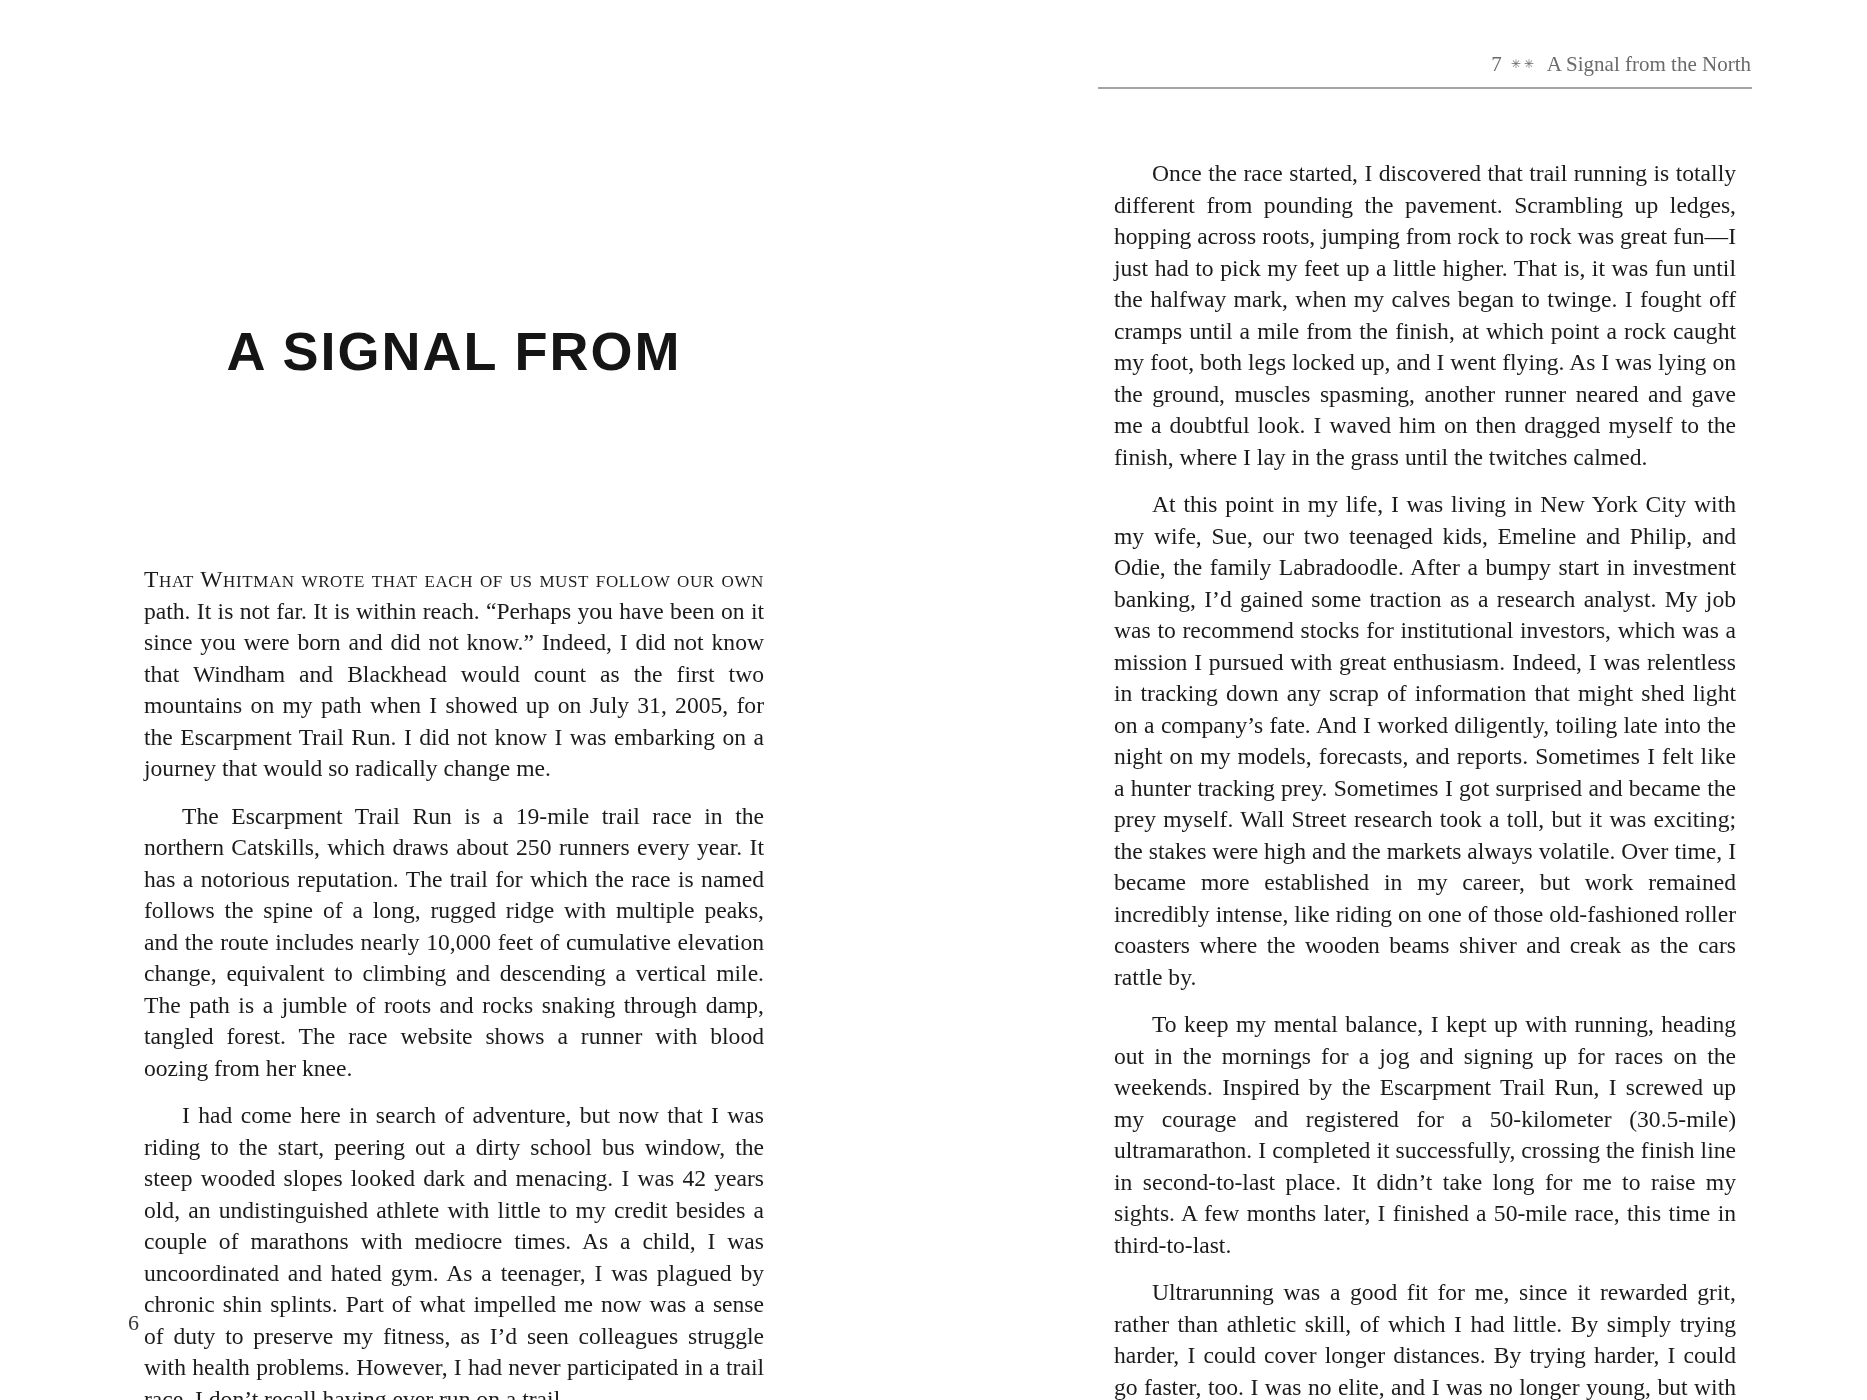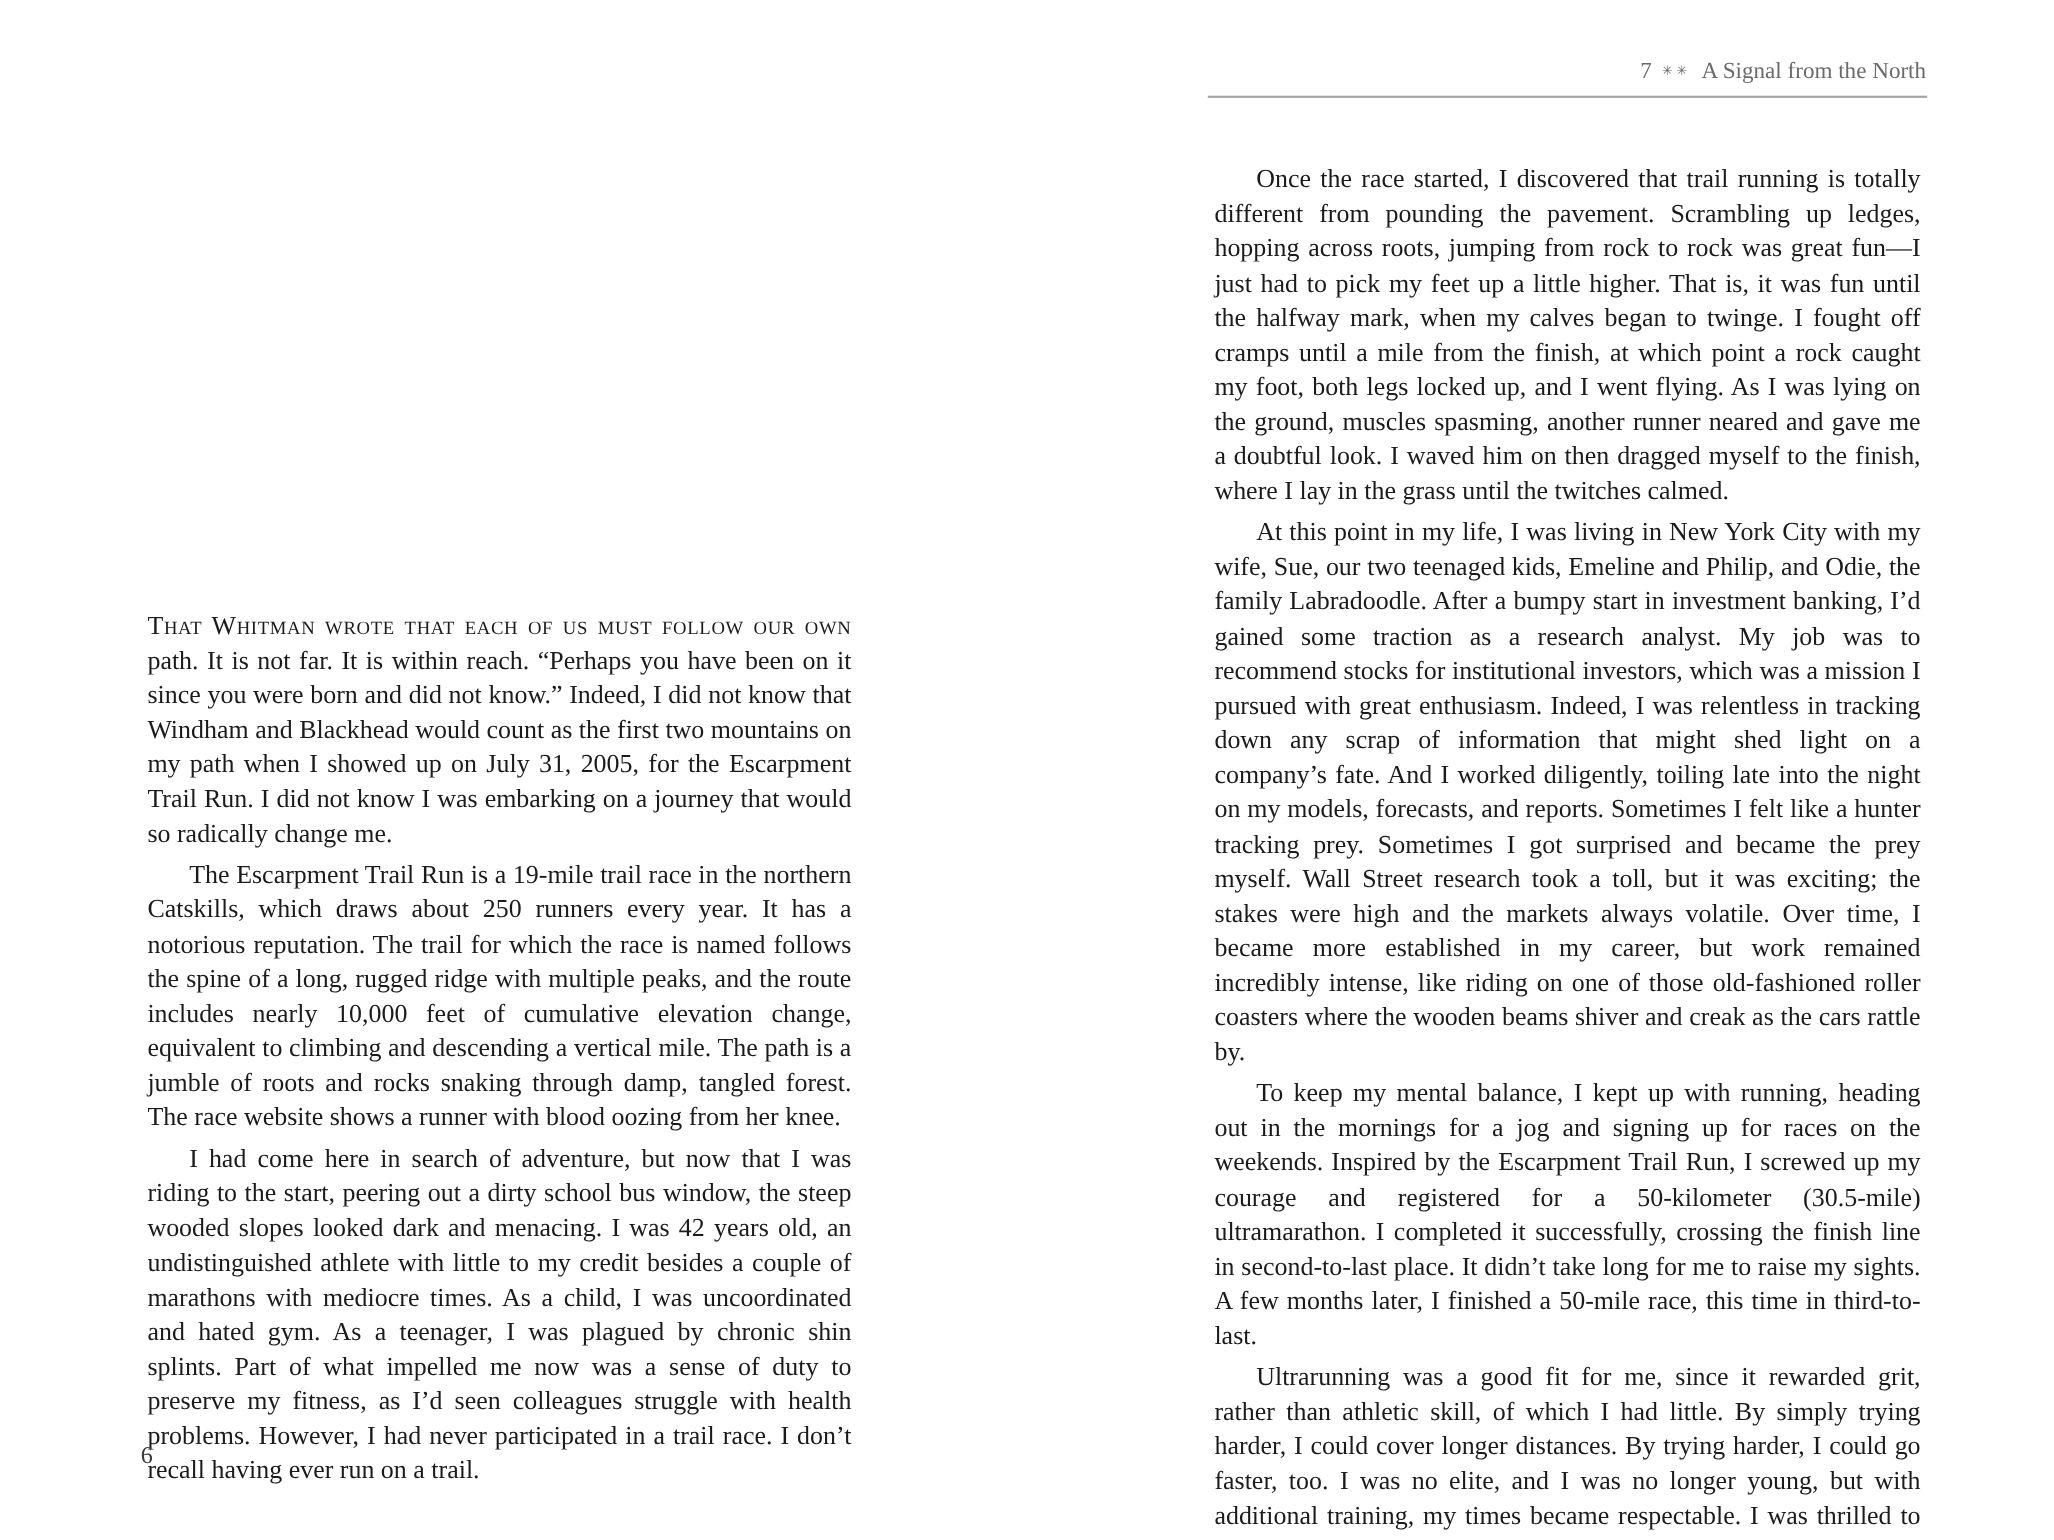--- a/index.html
+++ b/index.html
@@ -57,21 +57,21 @@
     font-family: "Liberation Serif", serif;
     font-size: 23.6px;
     line-height: 31.5px;
     color: #1b1b1b;
     text-align: justify;
   }
   .page-left  .body-text { top: 548px; }
   .page-right .body-text { top: 142px; }
 
   .body-text p {
-    margin: 6px;
+    margin: 16px;
     padding: 0;
   }
   .body-text p.indent { text-indent: 38px; }
 
   .smallcaps {
     font-variant: small-caps;
     letter-spacing: 0.6px;
   }
 
   .folio {
@@ -112,20 +112,21 @@
 </style>
 </head>
 <body>
 
 <div class="spread">
 
   <section class="page page-left">
 
 
     <h1 class="chapter-title">
+      <span class="line">A SIGNAL FROM</span>
     </h1>
 
     <div class="body-text">
       <p class="lead">
         <span class="smallcaps">That Whitman wrote that each of us must follow our own</span>
         <span>path. It is not far. It is within reach. “Perhaps you have been on it since you were born and did not know.” Indeed, I did not know that Windham and Blackhead would count as the first two mountains on my path when I showed up on July 31, 2005, for the Escarpment Trail Run. I did not know I was embarking on a journey that would so radically change me.</span>
       </p>
       <p class="indent">The Escarpment Trail Run is a 19-mile trail race in the northern Catskills, which draws about 250 runners every year. It has a notorious reputation. The trail for which the race is named follows the spine of a long, rugged ridge with multiple peaks, and the route includes nearly 10,000 feet of cumulative elevation change, equivalent to climbing and descending a vertical mile. The path is a jumble of roots and rocks snaking through damp, tangled forest. The race website shows a runner with blood oozing from her knee.</p>
       <p class="indent">I had come here in search of adventure, but now that I was riding to the start, peering out a dirty school bus window, the steep wooded slopes looked dark and menacing. I was 42 years old, an undistinguished athlete with little to my credit besides a couple of marathons with mediocre times.  As a child, I was uncoordinated and hated gym. As a teenager, I was plagued by chronic shin splints. Part of what impelled me now was a sense of duty to preserve my fitness, as I’d seen colleagues struggle with health problems.  However, I had never participated in a trail race. I don’t recall having ever run on a trail.</p>
     </div>

